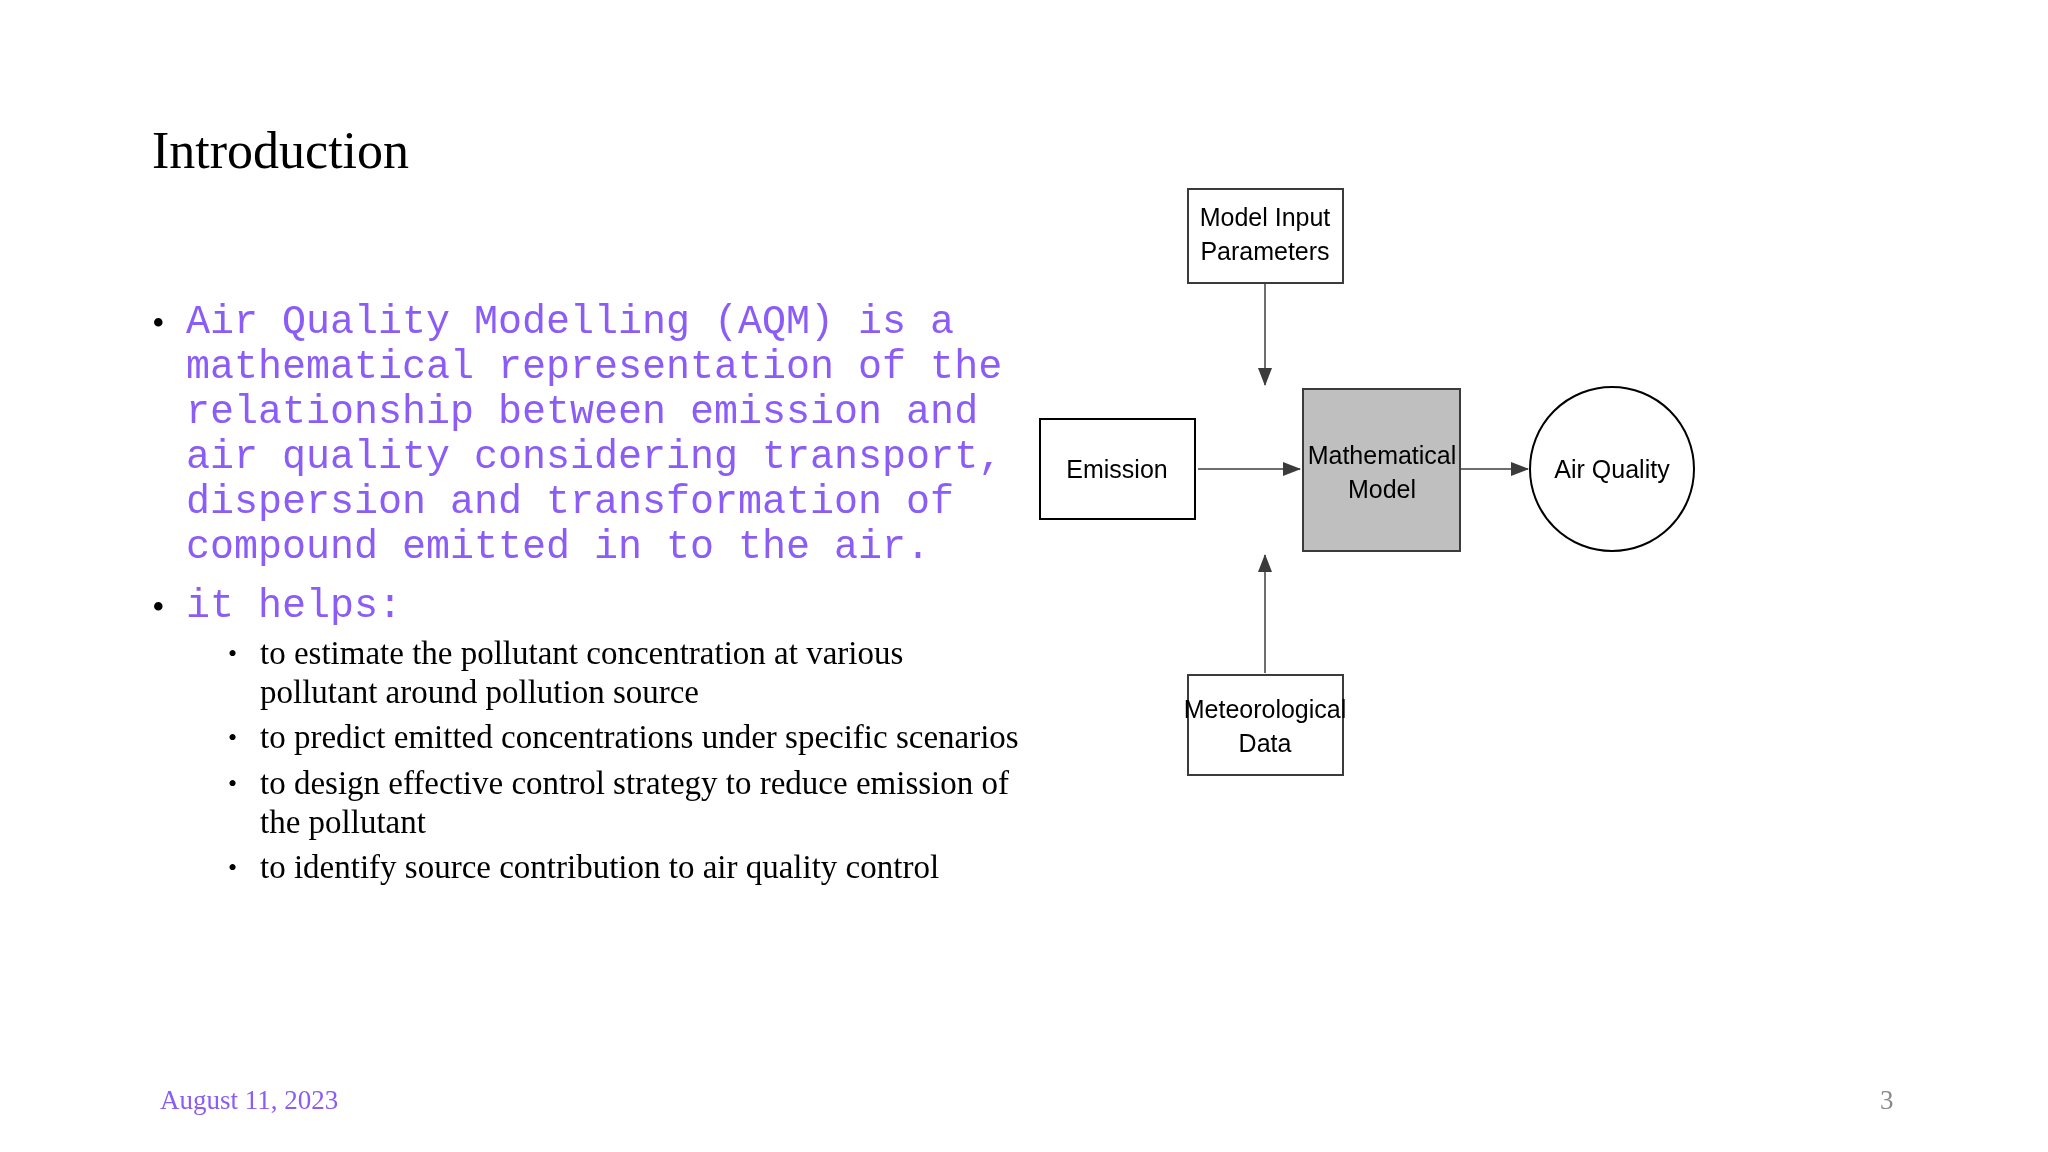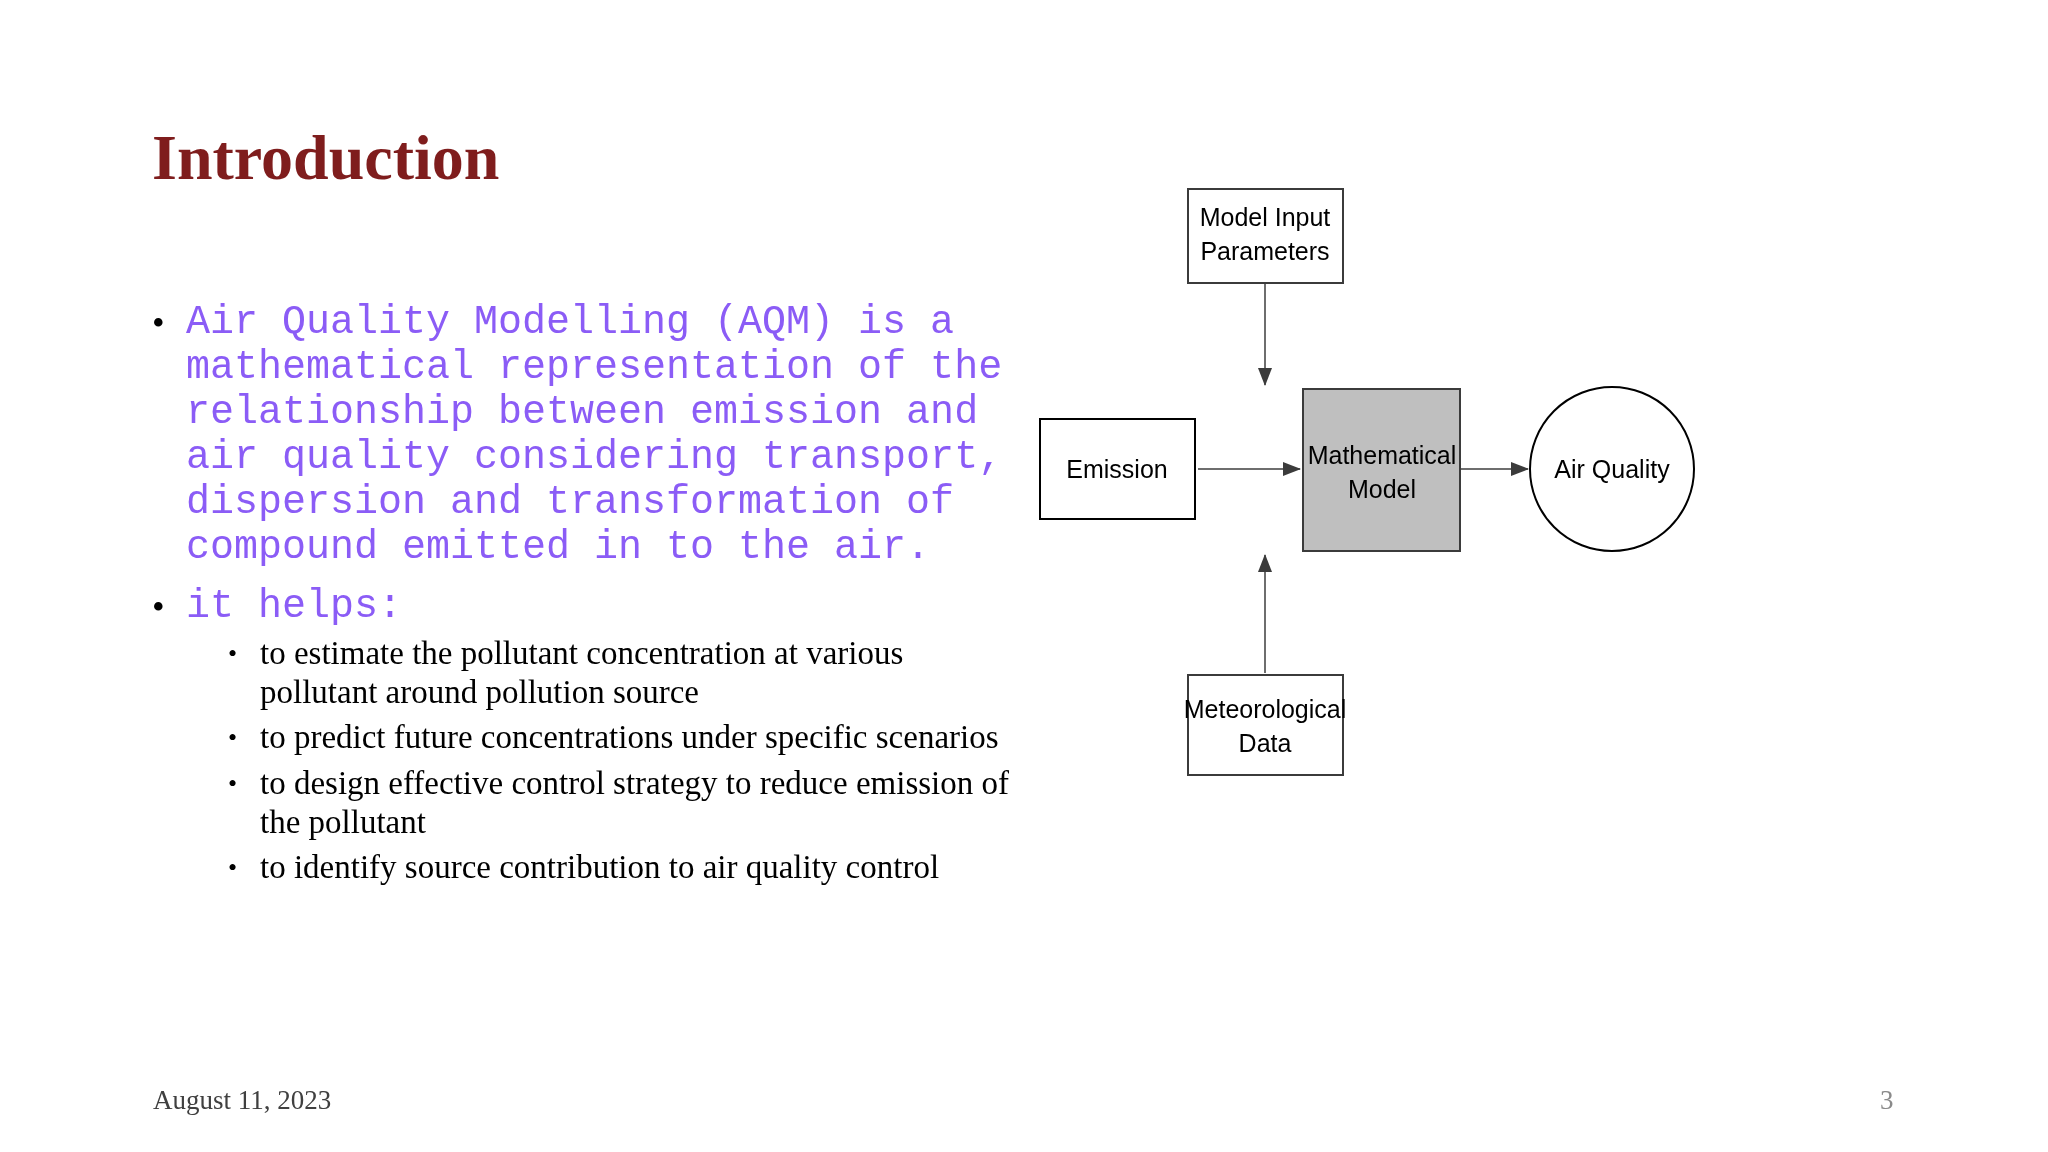--- a/index.html
+++ b/index.html
@@ -23,23 +23,23 @@
     height: 1152px;
     background: #ffffff;
   }
 
   
   #slide-title {
     position: absolute;
     left: 152px;
     top: 124px;
     font-family: "Liberation Serif", "DejaVu Serif", serif;
-    font-size: 64px;
-    font-weight: bold;
-    color: #7f1d1d;
+    font-size: 52px;
+    font-weight: normal;
+    color: #000000;
     letter-spacing: 0px;
     line-height: 1.05;
     white-space: nowrap;
   }
 
   
   #content-left {
     position: absolute;
     left: 146px;
     top: 300px;
@@ -108,25 +108,25 @@
   }
   .node-label {
     font-family: "Liberation Sans", "DejaVu Sans", sans-serif;
     font-size: 25px;
     fill: #000000;
   }
 
   
   #footer-date {
     position: absolute;
-    left: 153px;
+    left: 160px;
     top: 1085px;
     font-family: "Liberation Serif", "DejaVu Serif", serif;
     font-size: 27px;
-    color: #404040;
+    color: #8b5cf6;
   }
   #footer-page {
     position: absolute;
     left: 1880px;
     top: 1085px;
     font-family: "Liberation Serif", "DejaVu Serif", serif;
     font-size: 27px;
     color: #8a8a8a;
   }
 </style>
@@ -149,21 +149,21 @@
       <span class="btext">it helps:</span>
     </div>
 
     <ul class="sub-list">
       <li class="bullet-l2">
         <span class="marker">•</span>
         <span class="btext">to estimate the pollutant concentration at various pollutant around pollution source</span>
       </li>
       <li class="bullet-l2">
         <span class="marker">•</span>
-        <span class="btext">to predict future concentrations under specific scenarios</span>
+        <span class="btext">to predict emitted concentrations under specific scenarios</span>
       </li>
       <li class="bullet-l2">
         <span class="marker">•</span>
         <span class="btext">to design effective control strategy to reduce emission of the pollutant</span>
       </li>
       <li class="bullet-l2">
         <span class="marker">•</span>
         <span class="btext">to identify source contribution to air quality control</span>
       </li>
     </ul>

